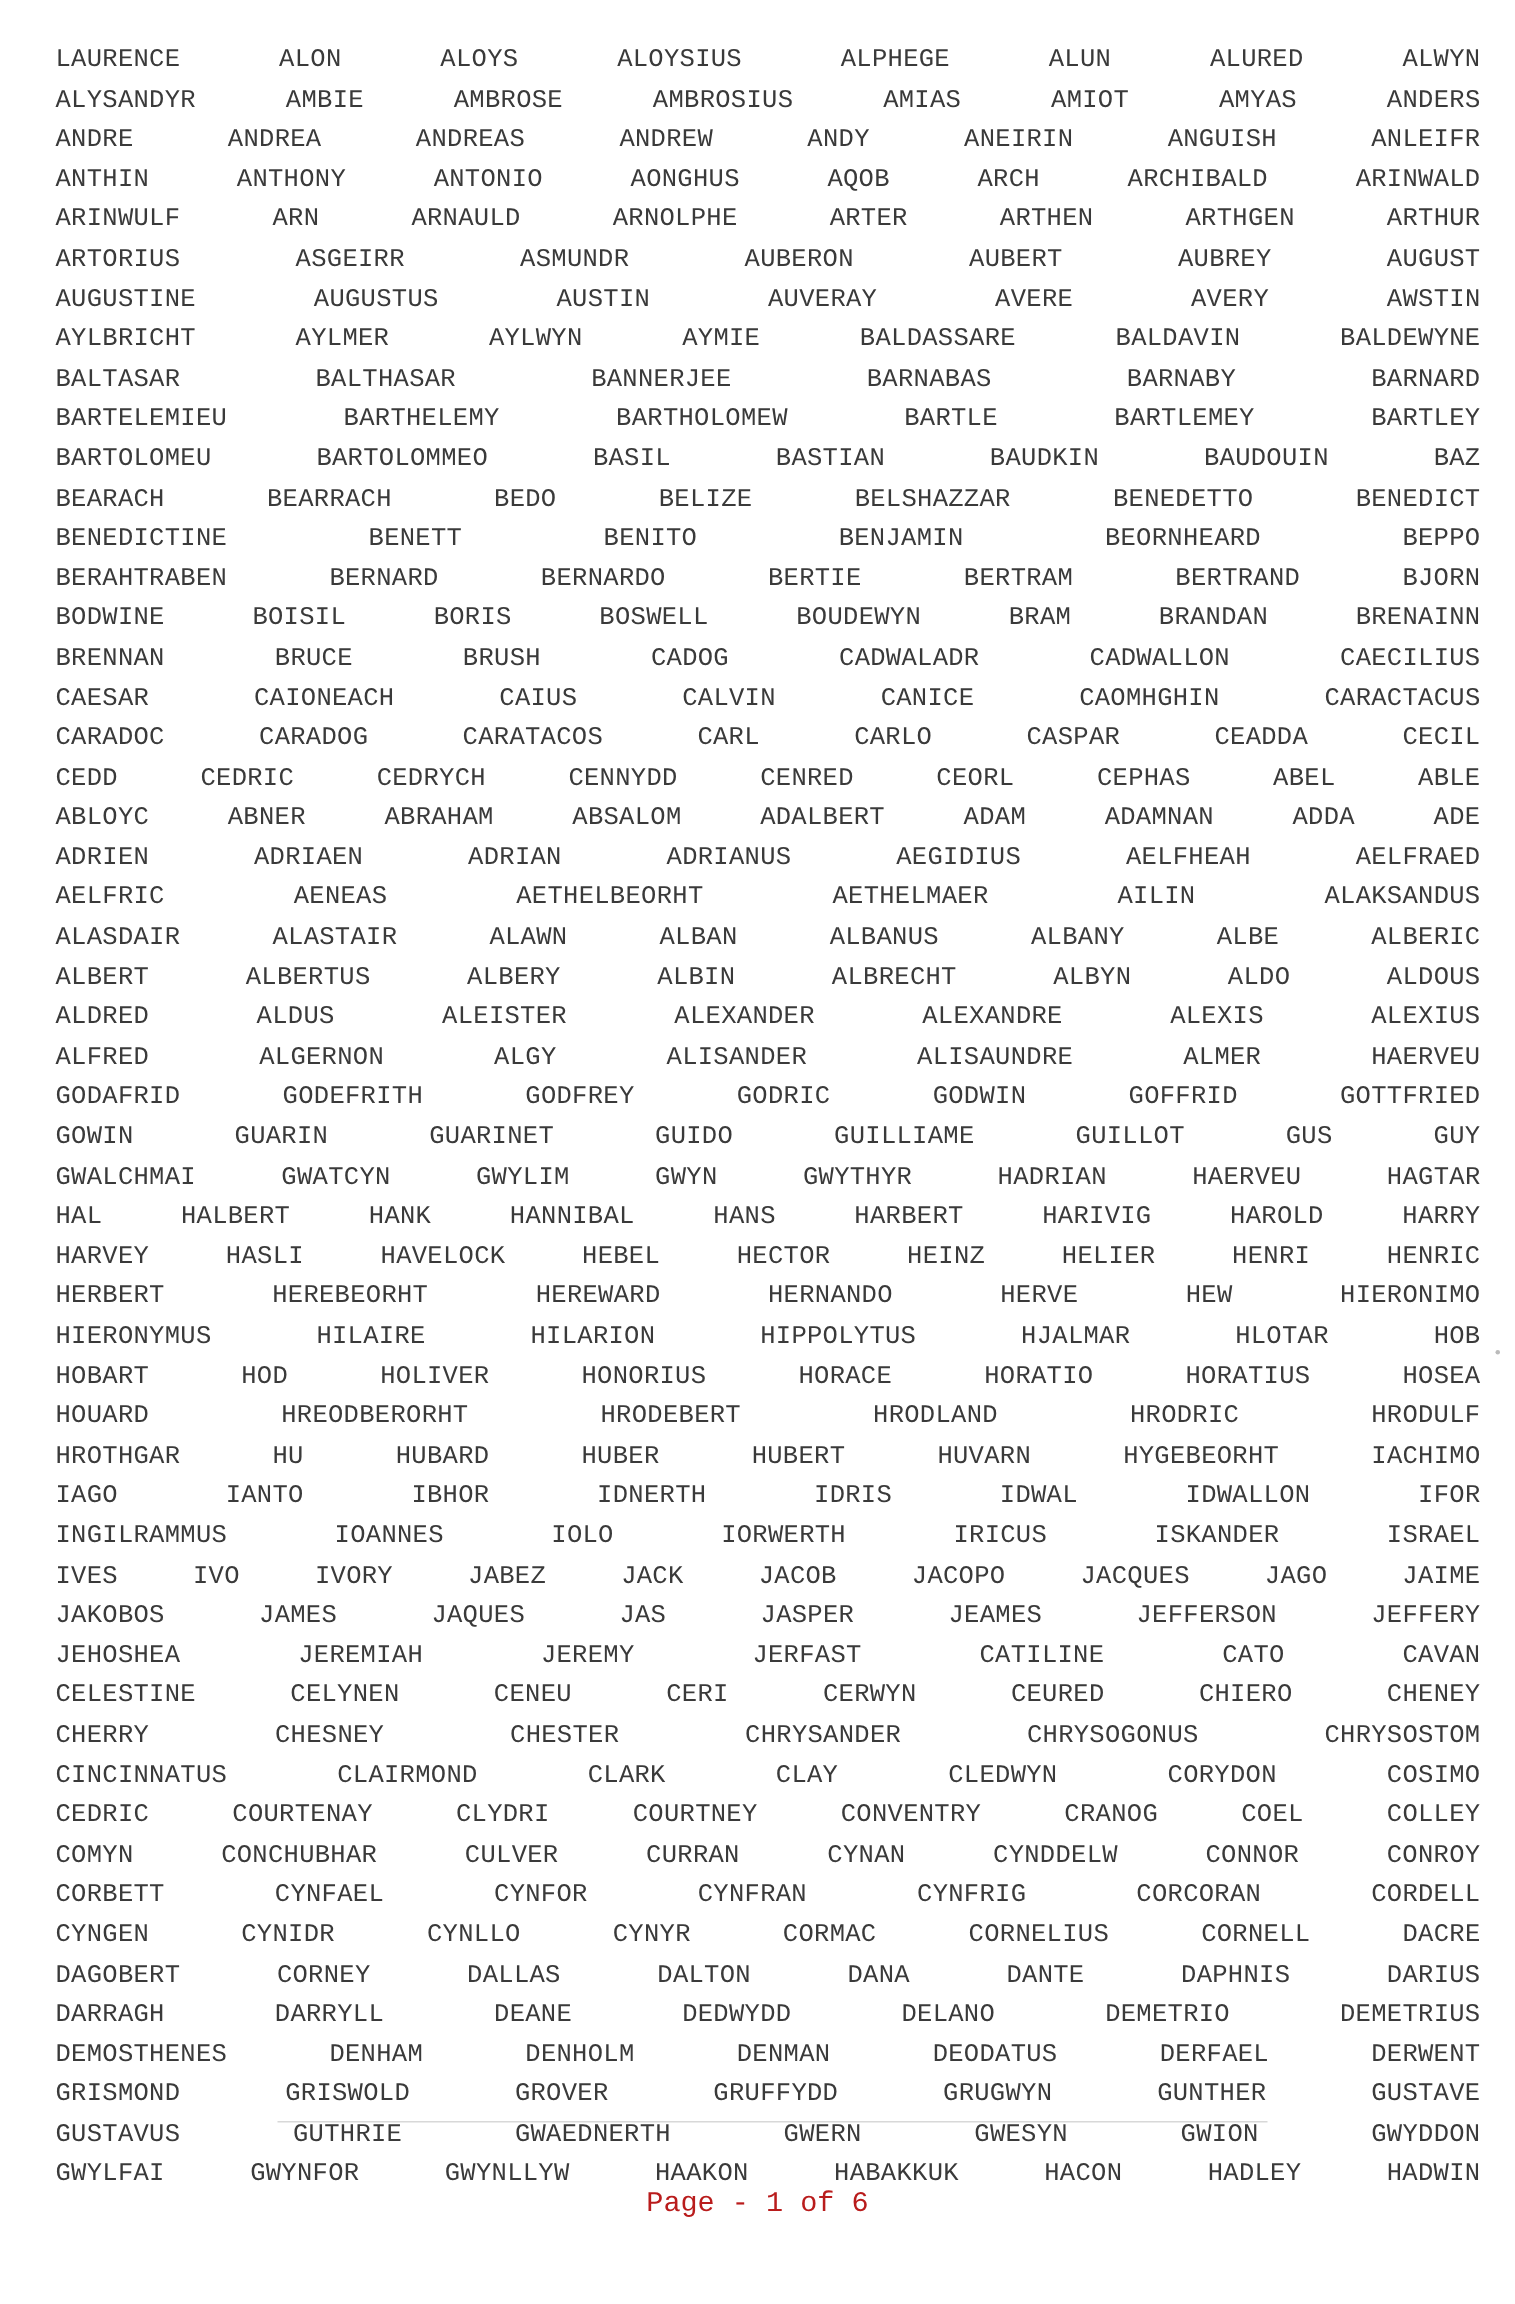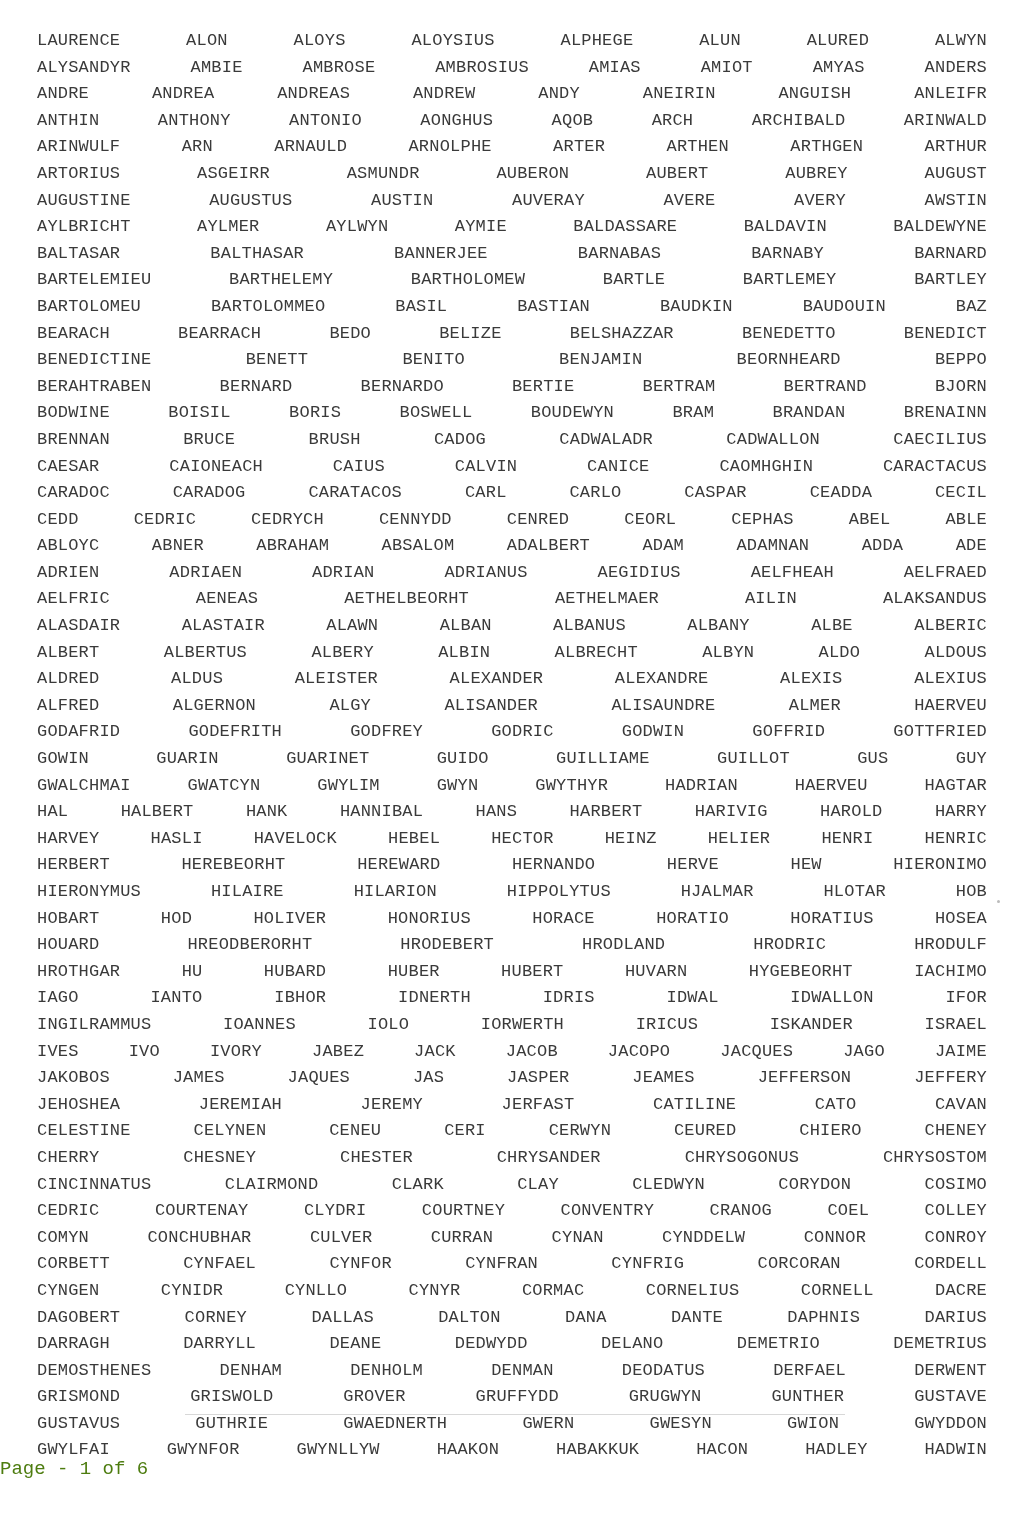--- a/index.html
+++ b/index.html
@@ -31,23 +31,23 @@
       white-space: nowrap;
     }
     .name {
       display: inline-block;
     }
     .footer {
       position: absolute;
       left: 0;
       width: 1010px;
       top: 1458px;
-      text-align: left;
+      text-align: center;
       font-size: 19px;
-      color: #4d7c0f;
+      color: #b91c1c;
       font-family: "Liberation Mono", "DejaVu Sans Mono", monospace;
     }
     .stray-mark {
       position: absolute;
       left: 997px;
       top: 900px;
       width: 3px;
       height: 3px;
       background: #bbb;
       border-radius: 50%;

